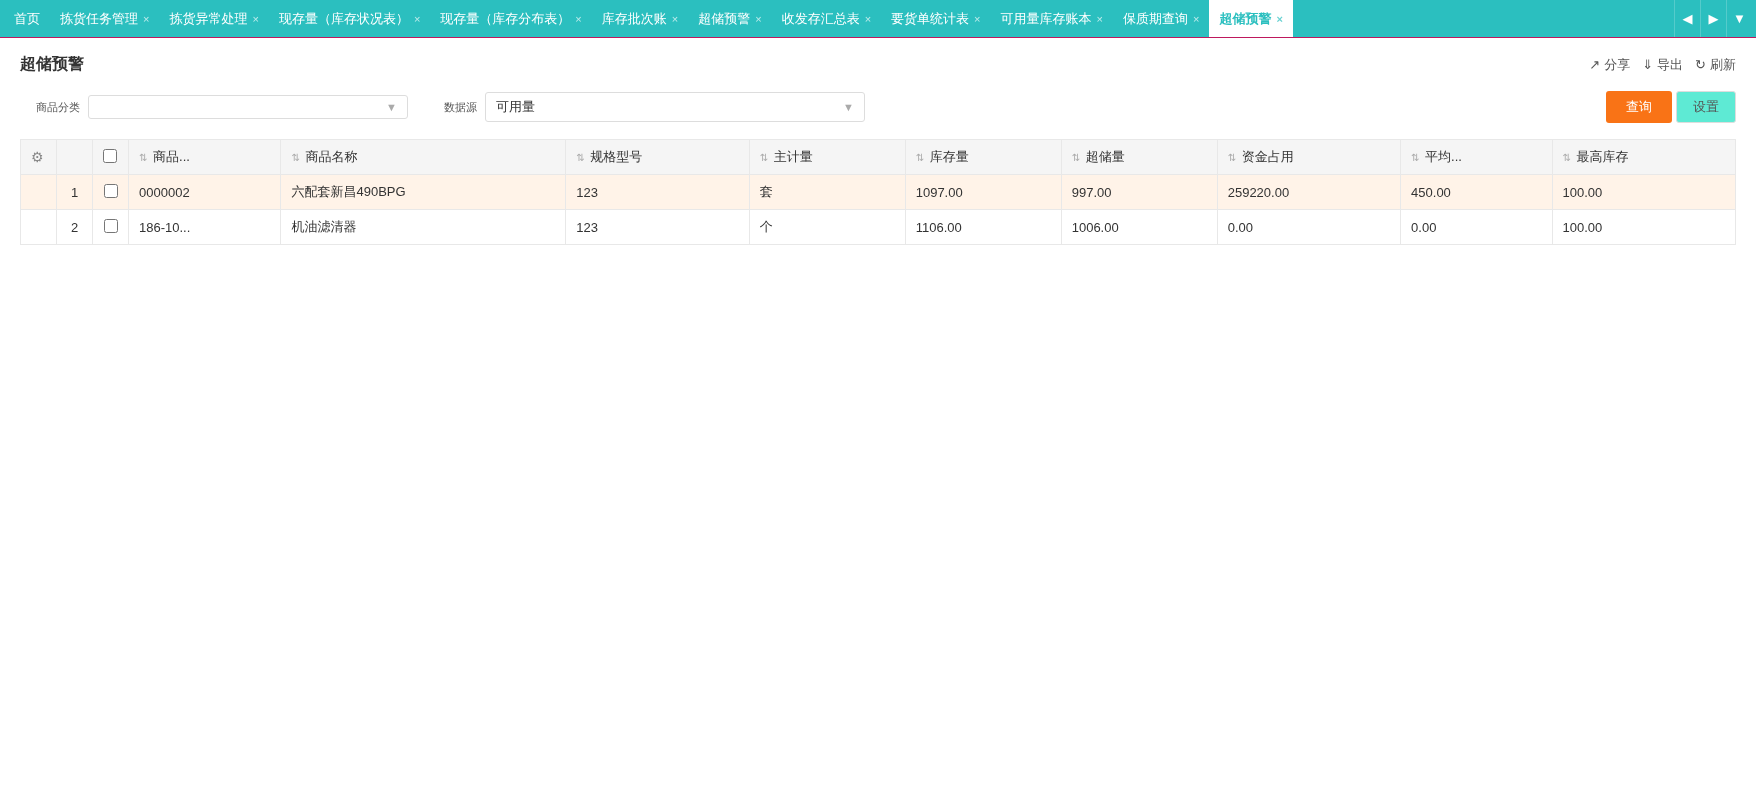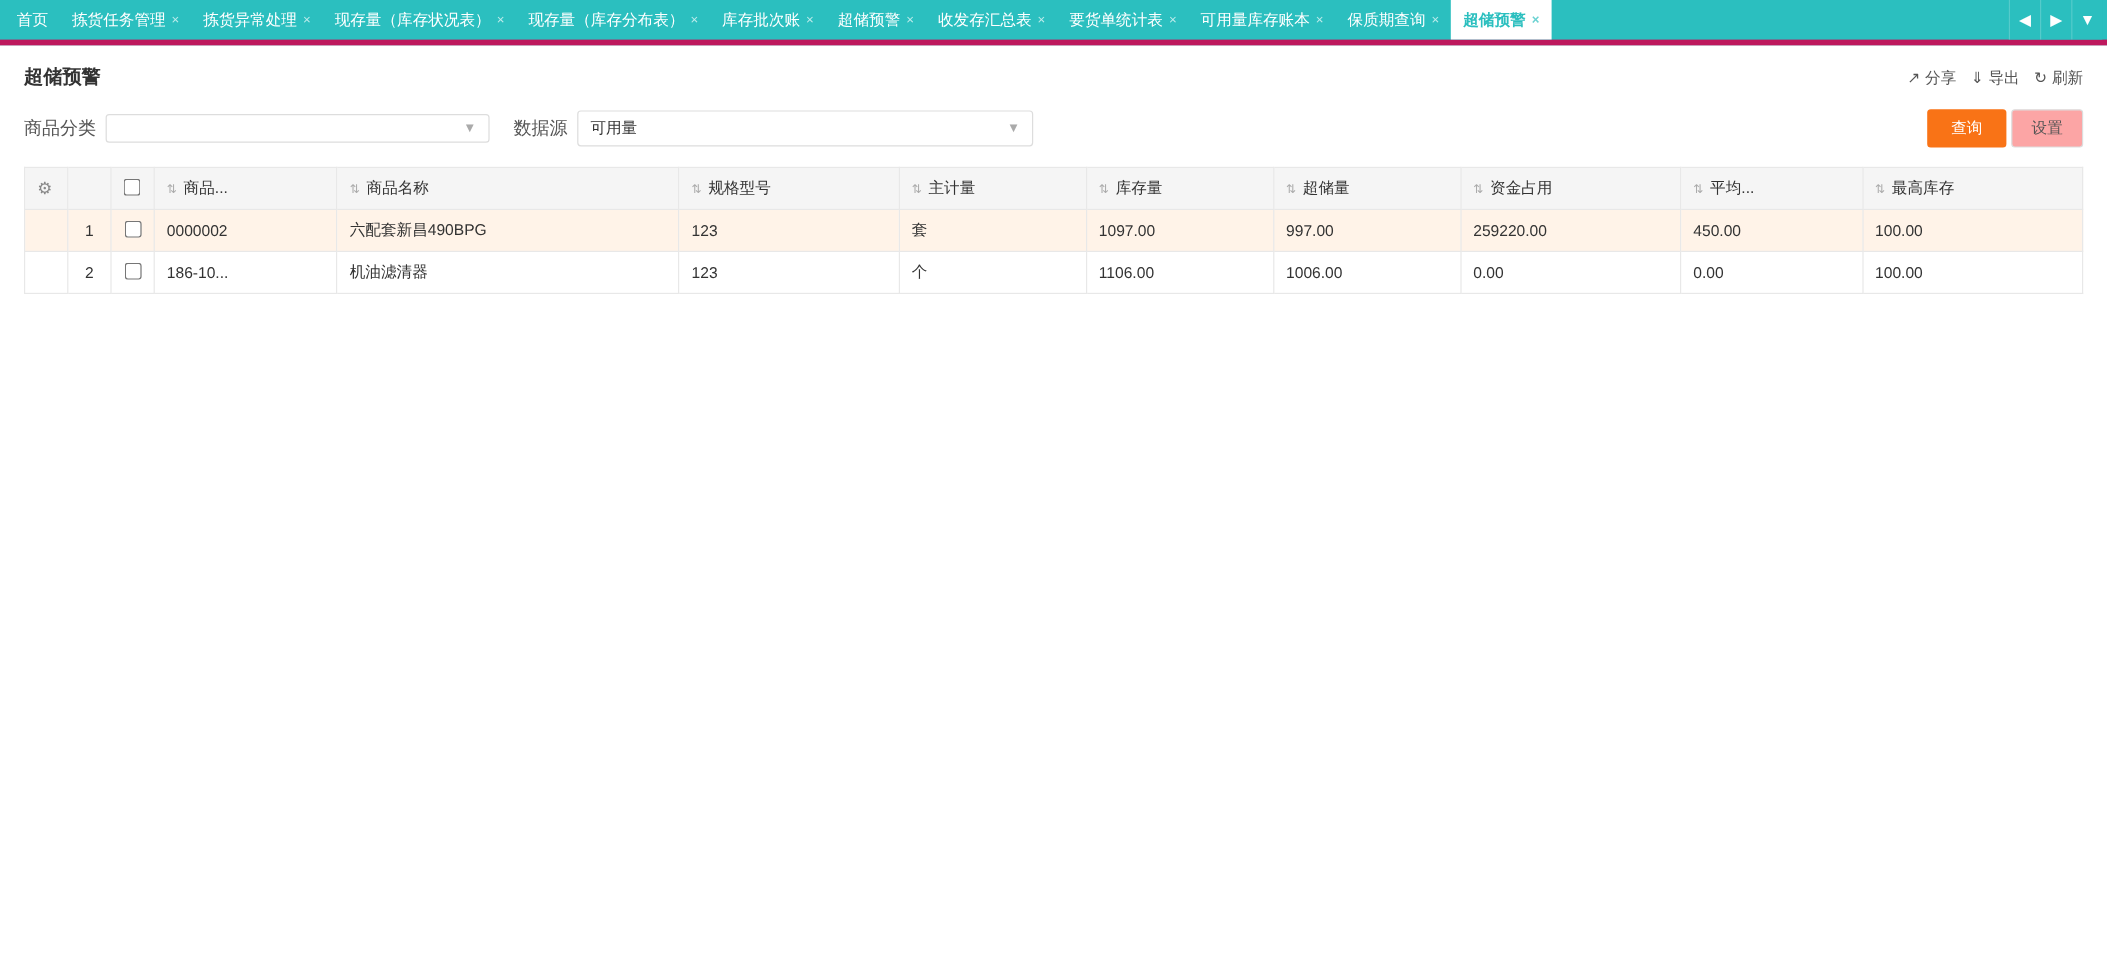--- a/index.html
+++ b/index.html
@@ -6,21 +6,21 @@
     body { font-family: 'Microsoft YaHei', Arial, sans-serif; font-size: 13px; background: #f5f5f5; color: #333; overflow-x: hidden; }
 
     
     .top-nav {
       display: flex;
       align-items: center;
       background: #2bbfbf;
       height: 38px;
       padding: 0 4px;
       overflow: hidden;
-      border-bottom: 5px solid #be185d;
+      border-bottom: 1px solid #be185d;
     }
     .nav-item {
       display: flex;
       align-items: center;
       padding: 0 10px;
       height: 38px;
       color: #fff;
       font-size: 13px;
       cursor: pointer;
       white-space: nowrap;
@@ -92,22 +92,23 @@
       gap: 20px;
       margin-bottom: 16px;
     }
     .filter-item {
       display: flex;
       align-items: center;
       gap: 8px;
     }
     .filter-label {
       color: #555;
-      font-size: 15px;
+      font-size: 11px;
       white-space: nowrap;
+      margin-left: 16px;
     }
     .filter-select {
       display: flex;
       align-items: center;
       border: 1px solid #ddd;
       border-radius: 3px;
       padding: 5px 10px;
       background: #fff;
       cursor: pointer;
       min-width: 320px;
@@ -120,21 +121,21 @@
     .btn-query {
       background: #f97316;
       color: #fff;
       border: none;
       border-radius: 3px;
       padding: 7px 20px;
       font-size: 13px;
       cursor: pointer;
     }
     .btn-settings {
-      background: #fca5a5;
+      background: #5eead4;
       color: #555;
       border: 1px solid #ddd;
       border-radius: 3px;
       padding: 6px 16px;
       font-size: 13px;
       cursor: pointer;
     }
 
     .btn-row {
       display: flex;

